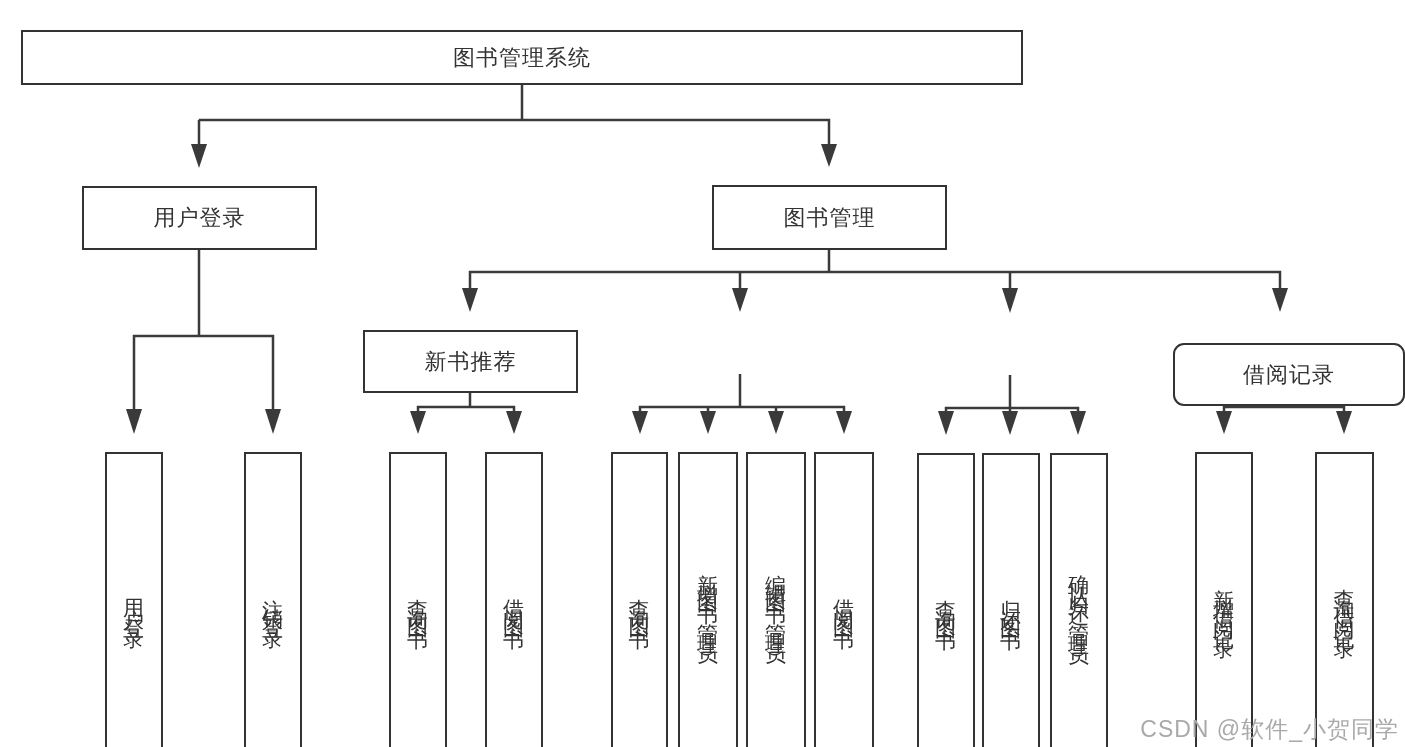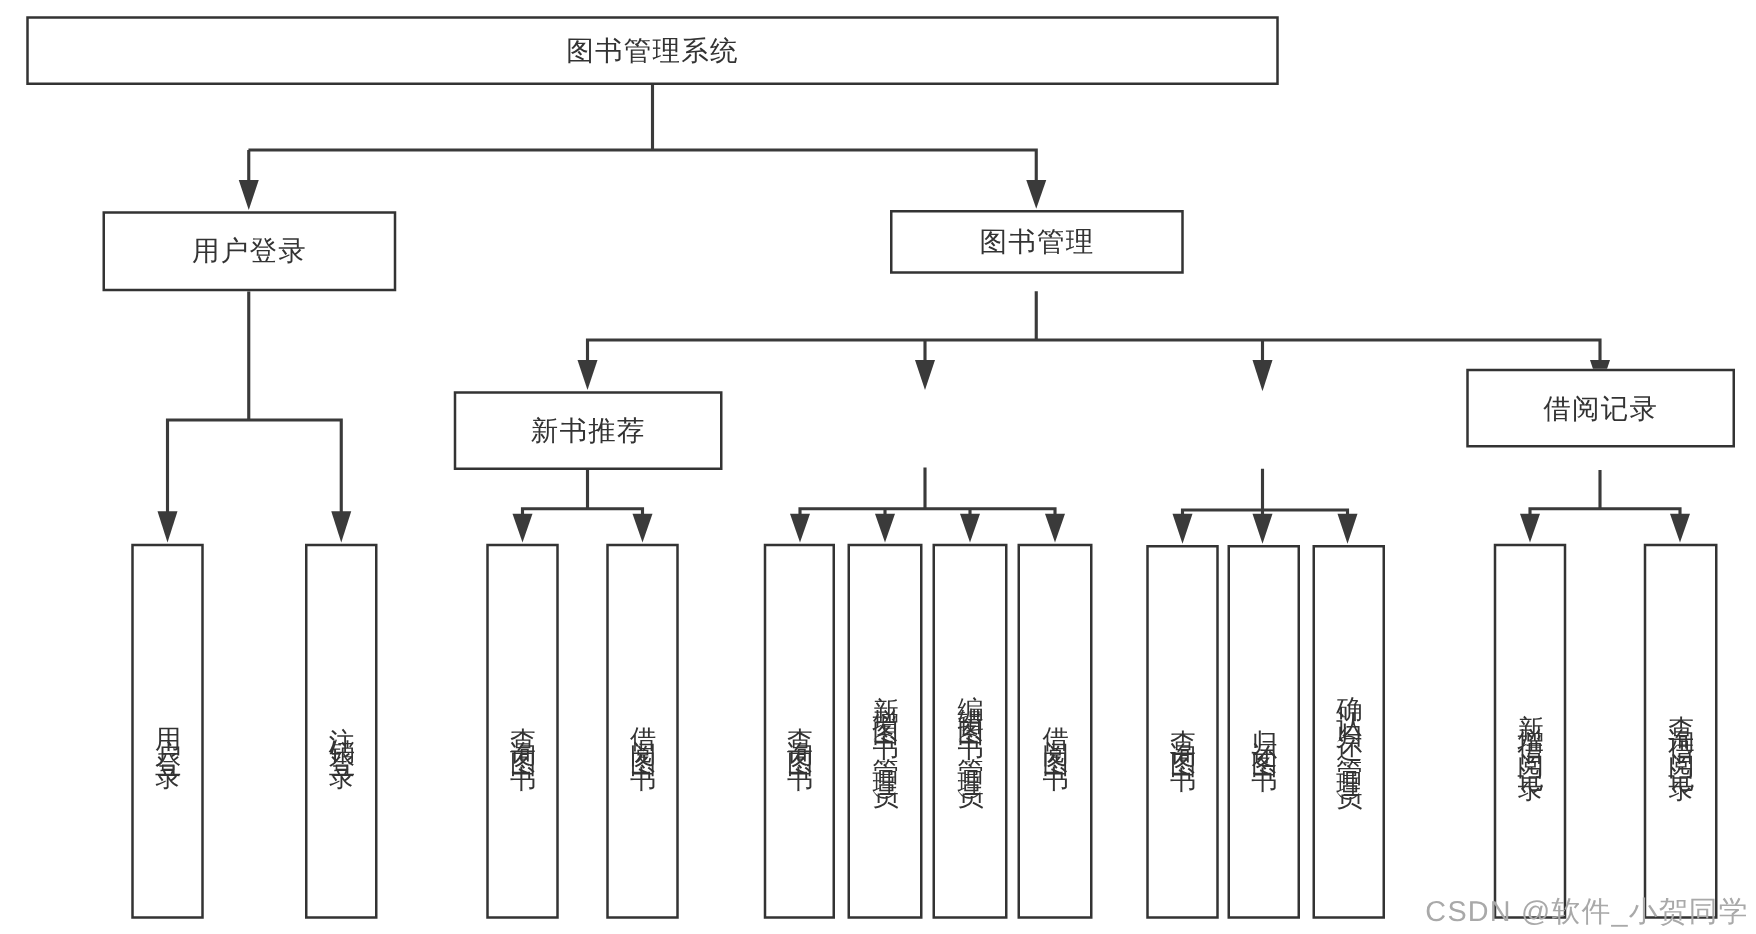--- a/index.html
+++ b/index.html
@@ -16,20 +16,21 @@
   .node {
     position: absolute;
     box-sizing: border-box;
     background: #ffffff;
     border: 2.5px solid var(--border, #333333);
     color: var(--text, #333333);
     display: flex;
     align-items: center;
     justify-content: center;
     z-index: 2;
+    margin-top: 17px;
   }
   .hnode { font-size: 22px; letter-spacing: 1px; white-space: nowrap; }
   .vnode {
     writing-mode: vertical-rl;
     text-orientation: mixed;
     font-size: 21px;
     letter-spacing: 10px;
     line-height: 1;
     white-space: nowrap;
   }
@@ -81,24 +82,24 @@
     <polygon points="1070,411 1086,411 1078,435" fill="currentColor" stroke="none"></polygon>
 
     <path d="M1280,376 V407 M1222.75,407 H1345.25 M1224,407 V413 M1344,407 V413"></path>
     <polygon points="1216,411 1232,411 1224,434" fill="currentColor" stroke="none"></polygon>
     <polygon points="1336,411 1352,411 1344,434" fill="currentColor" stroke="none"></polygon>
   </svg>
 
   <div class="node hnode" style="left:21px; top:13px; width:1002px; height:55px;">图书管理系统</div>
 
   <div class="node hnode" style="left:82px; top:169px; width:235px; height:64px;">用户登录</div>
-  <div class="node hnode" style="left:712px; top:168px; width:235px; height:51px;">图书管理</div>
+  <div class="node hnode" style="left:712px; top:168px; width:235px; height:65px;">图书管理</div>
 
   <div class="node hnode" style="left:363px; top:313px; width:215px; height:63px;">新书推荐</div>
-  <div class="node hnode" style="left:1173px; top:295px; width:215px; height:63px;">借阅记录</div>
+  <div class="node hnode" style="left:1173px; top:326px; width:232px; height:63px;border-radius:11px;">借阅记录</div>
 
   <div class="node vnode" style="left:105px; top:435px; width:58px; height:300px;">用户登录</div>
   <div class="node vnode" style="left:244px; top:435px; width:58px; height:300px;">注销登录</div>
 
   <div class="node vnode" style="left:389px; top:435px; width:58px; height:300px;">查询图书</div>
   <div class="node vnode" style="left:485px; top:435px; width:58px; height:300px;">借阅图书</div>
 
   <div class="node vnode" style="left:611px; top:435px; width:57px; height:300px;">查询图书</div>
   <div class="node vnode" style="left:678px; top:435px; width:60px; height:300px;">新增图书（管理员）</div>
   <div class="node vnode" style="left:746px; top:435px; width:60px; height:300px;">编辑图书（管理员）</div>

